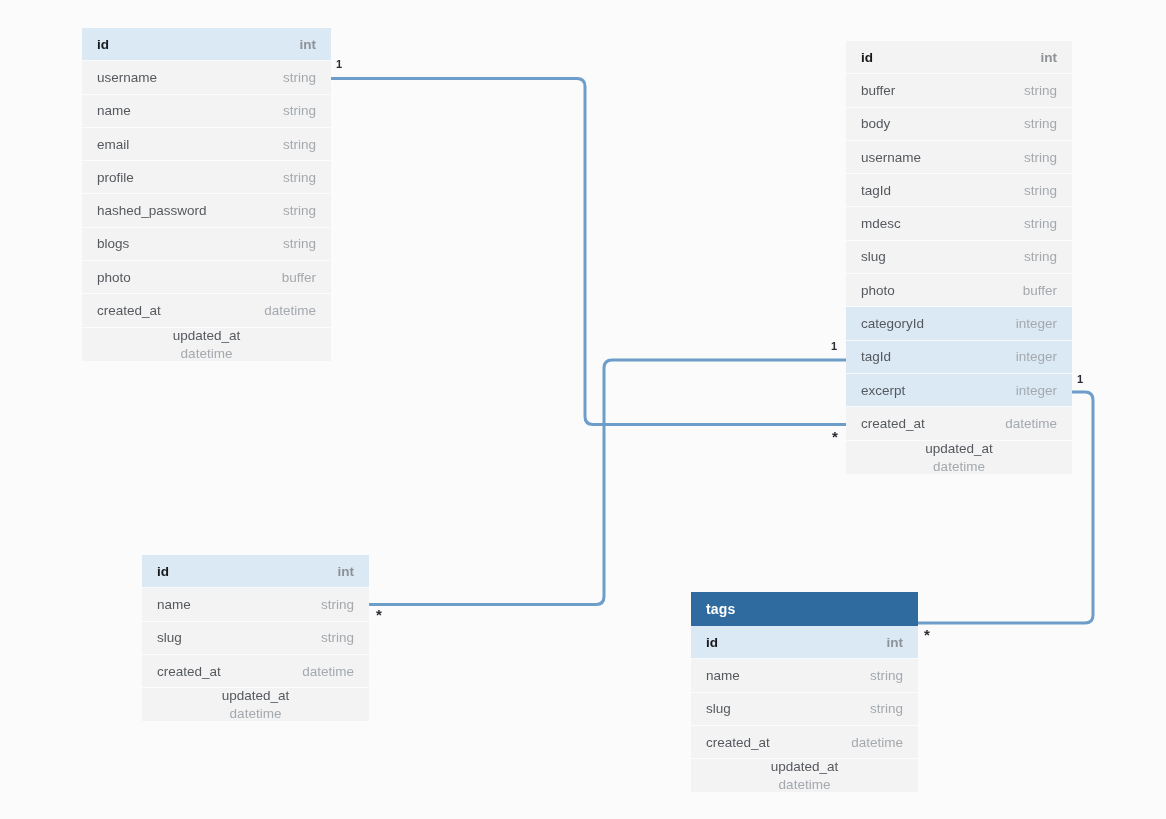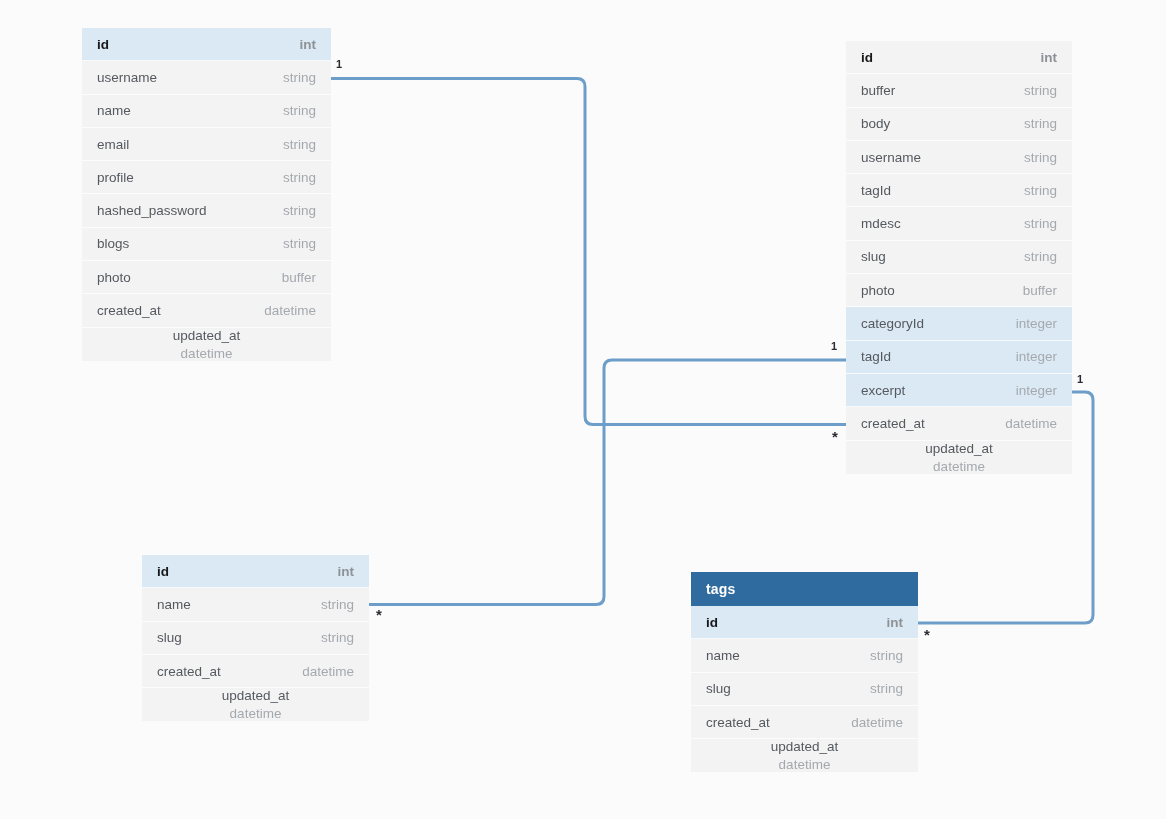--- a/index.html
+++ b/index.html
@@ -210,21 +210,21 @@
           <div class="row">
     <span class="field">created_at</span>
     <span class="type">datetime</span>
   </div>
           <div class="row">
     <span class="field">updated_at</span>
     <span class="type">datetime</span>
   </div>
         </div>
   </div>
-      <div class="table" style="left: 691px; top: 572px; width: 227px;">
+      <div class="table" style="left: 691px; top: 592px; width: 227px;">
     <div class="thead">
       <span class="tname">tags</span>
     </div>
     <div class="rows">
           <div class="row key highlight">
     <span class="field">id</span>
     <span class="type">int</span>
   </div>
           <div class="row">
     <span class="field">name</span>

